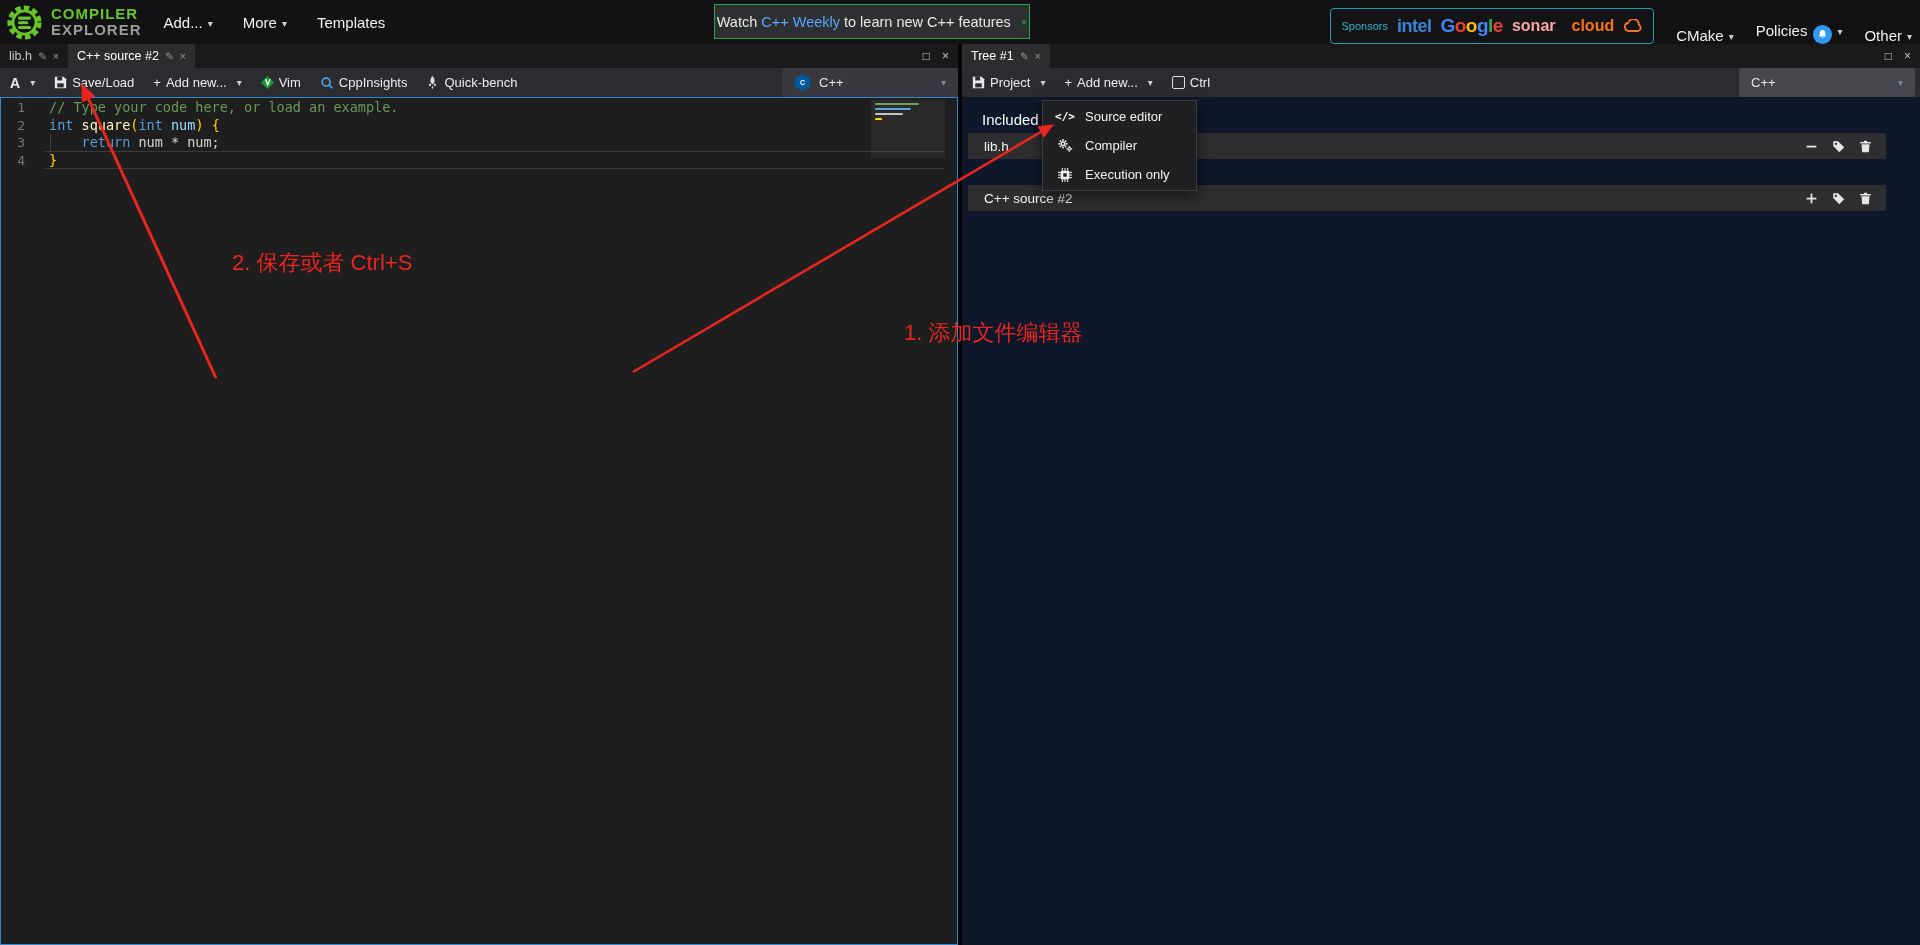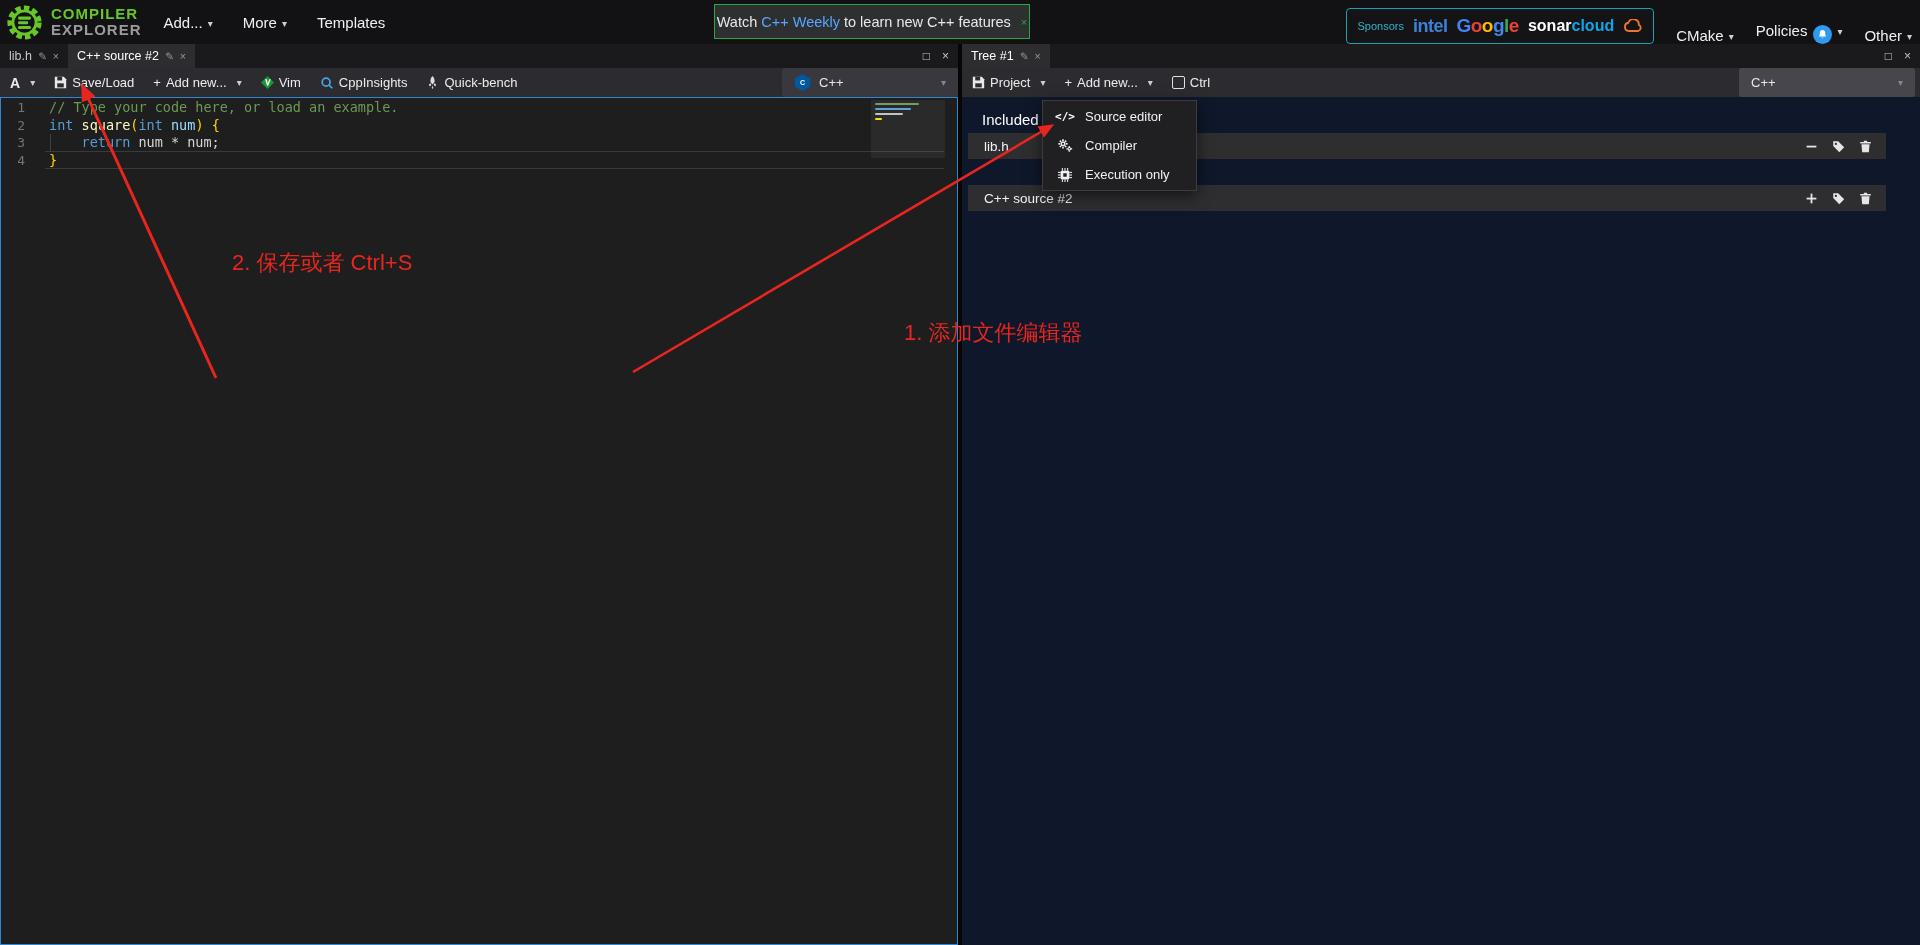--- a/index.html
+++ b/index.html
@@ -19,22 +19,22 @@
   .caret { display:inline-block; font-size:10px; color:#cfcfcf; margin-left:5px; vertical-align:1px; }
   .banner { position:absolute; left:714px; top:4px; width:316px; height:35px; background:#2d2f31; border:1px solid #28a745; border-radius:0; display:flex; align-items:center; justify-content:center; font-size:14.5px; gap:4px; }
   .banner a { color:#58a6ff; text-decoration:none; }
   .banner-close { color:#28a745; font-size:11px; margin-left:6px; cursor:pointer; }
   .nav-right { position:absolute; right:8px; top:0; height:44px; display:flex; align-items:flex-end; gap:22px; }
   .sponsors { display:flex; align-items:center; gap:9px; border:1px solid #1a9fb5; border-radius:4px; padding:3px 10px; height:36px; background:#141417; }
   .sponsors-label { color:#2fb3c9; font-size:11px; }
   .logo-intel { color:#3b82d4; font-size:18px; font-weight:bold; letter-spacing:-0.5px; }
   .logo-google { font-size:19px; font-weight:bold; letter-spacing:-0.5px; }
   .logo-sonar { font-size:16px; font-weight:bold; }
-  .logo-sonar .p1 { color:#ffffff; }
-  .logo-sonar .p2 { color:#0ea5e9; }
+  .logo-sonar .p1 { color:#fca5a5; }
+  .logo-sonar .p2 { color:#f97316;margin-left:16px; }
   .cloud-icon { width:20px; height:14px; display:inline-block; }
   .nav-right .nav-item { font-size:15px; }
   .bell { display:inline-flex; align-items:center; justify-content:center; width:19px; height:19px; border-radius:50%; background:#2e9bf0; margin-left:6px; vertical-align:-4px; }
 
   
   .panes { display:flex; height:901px; }
   .pane { display:flex; flex-direction:column; background:#1e1e1e; }
   .pane.left { width:958px; }
   .splitter { width:4px; background:#060606; }
   .pane.right { flex:1; background:#0f172a; }

